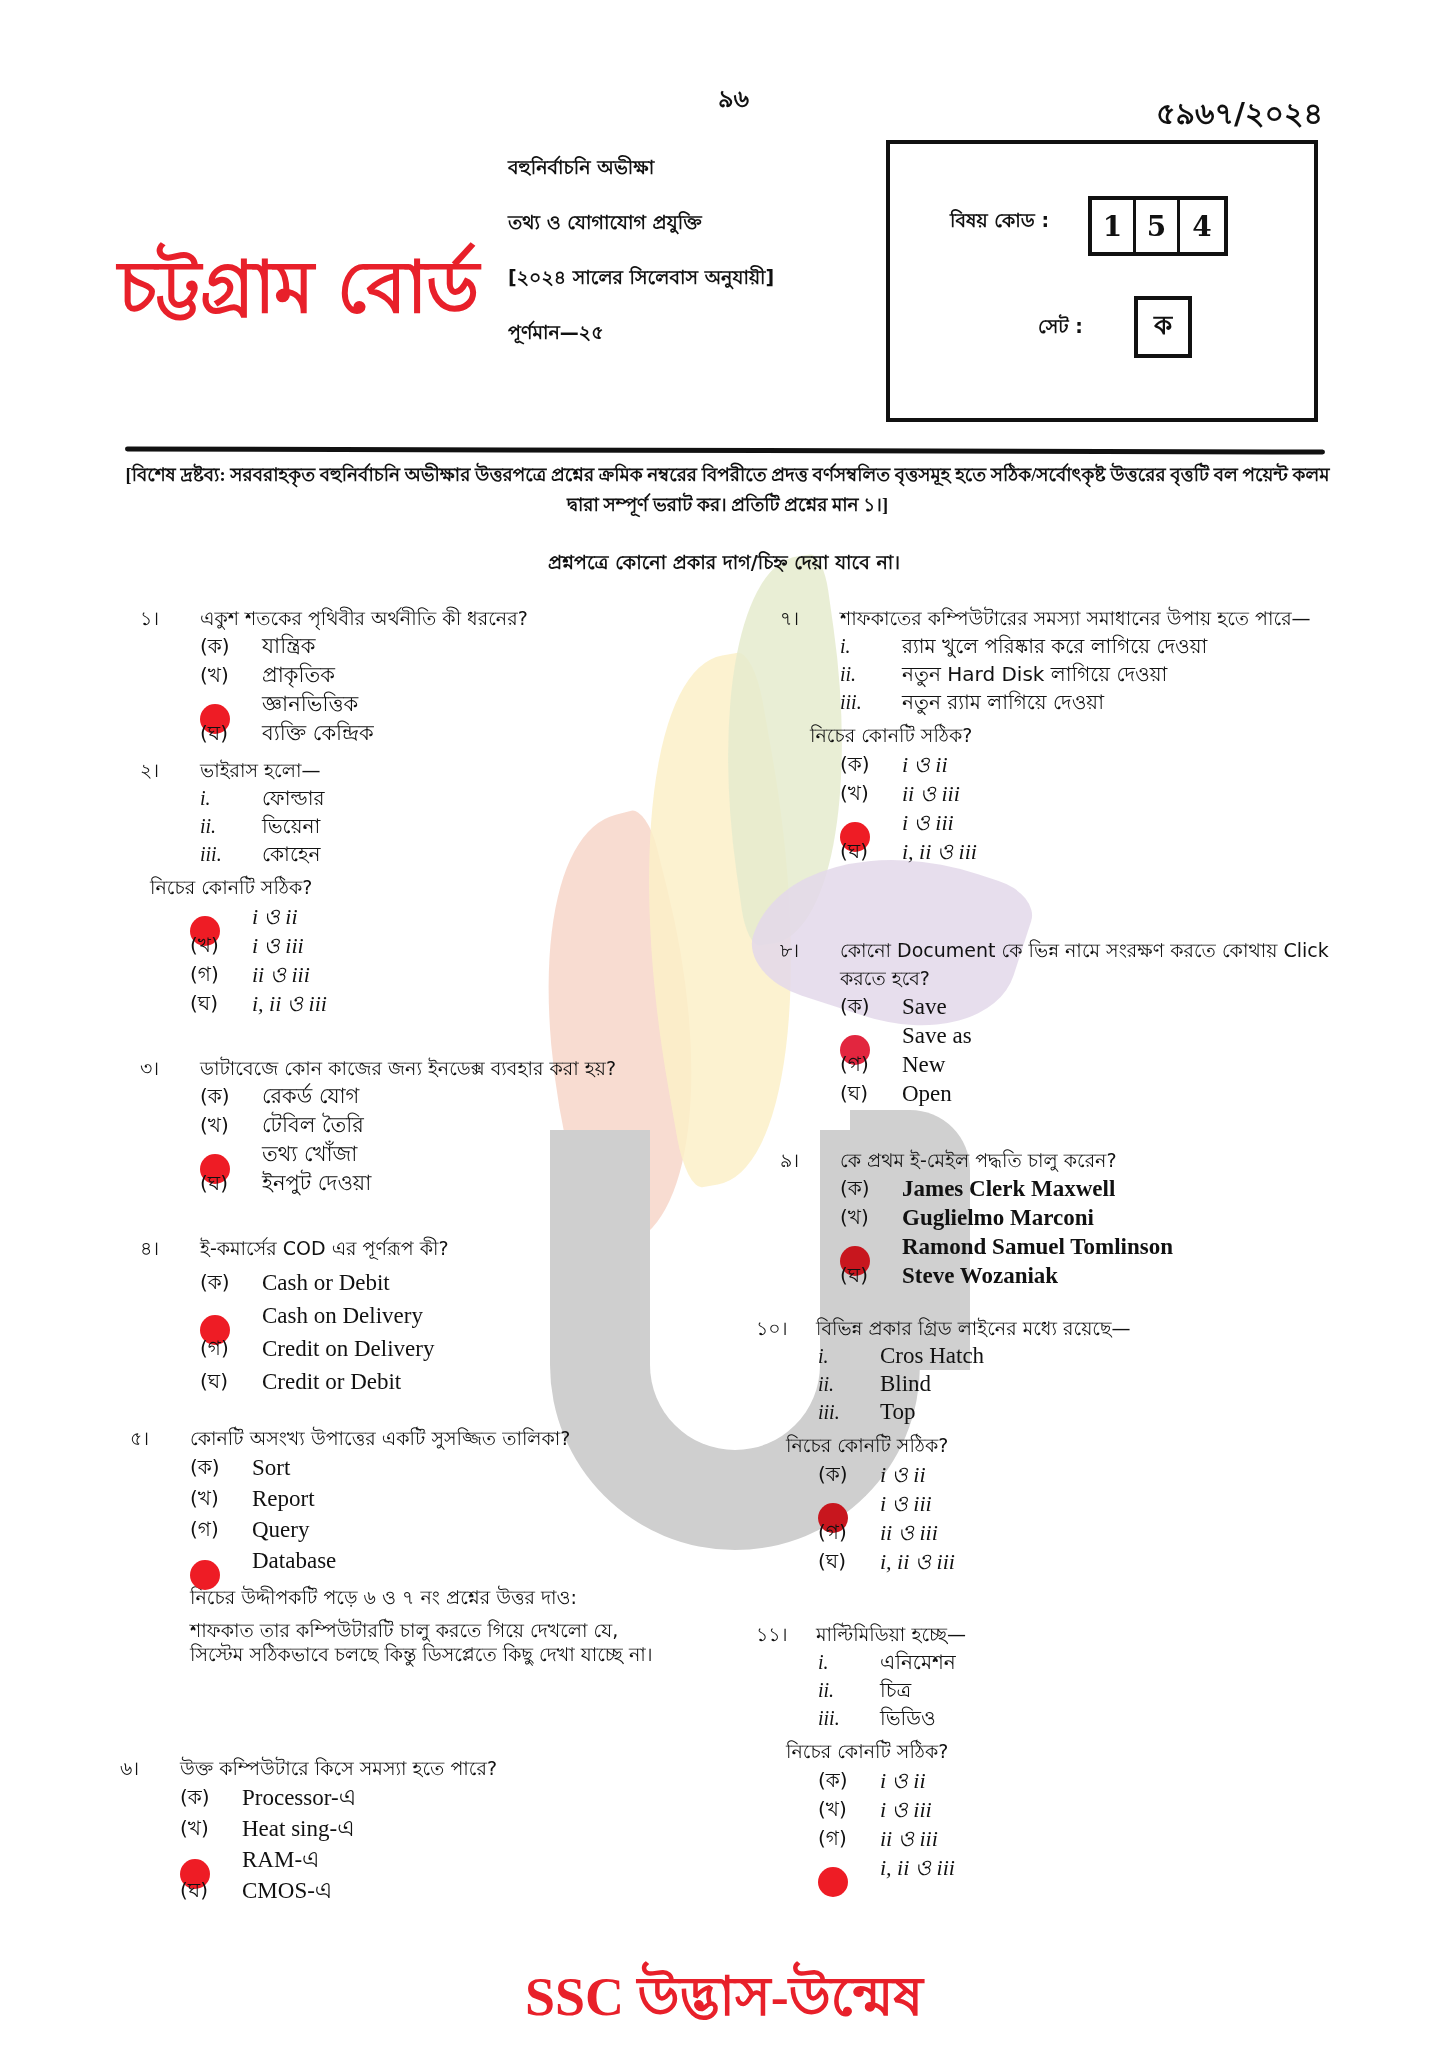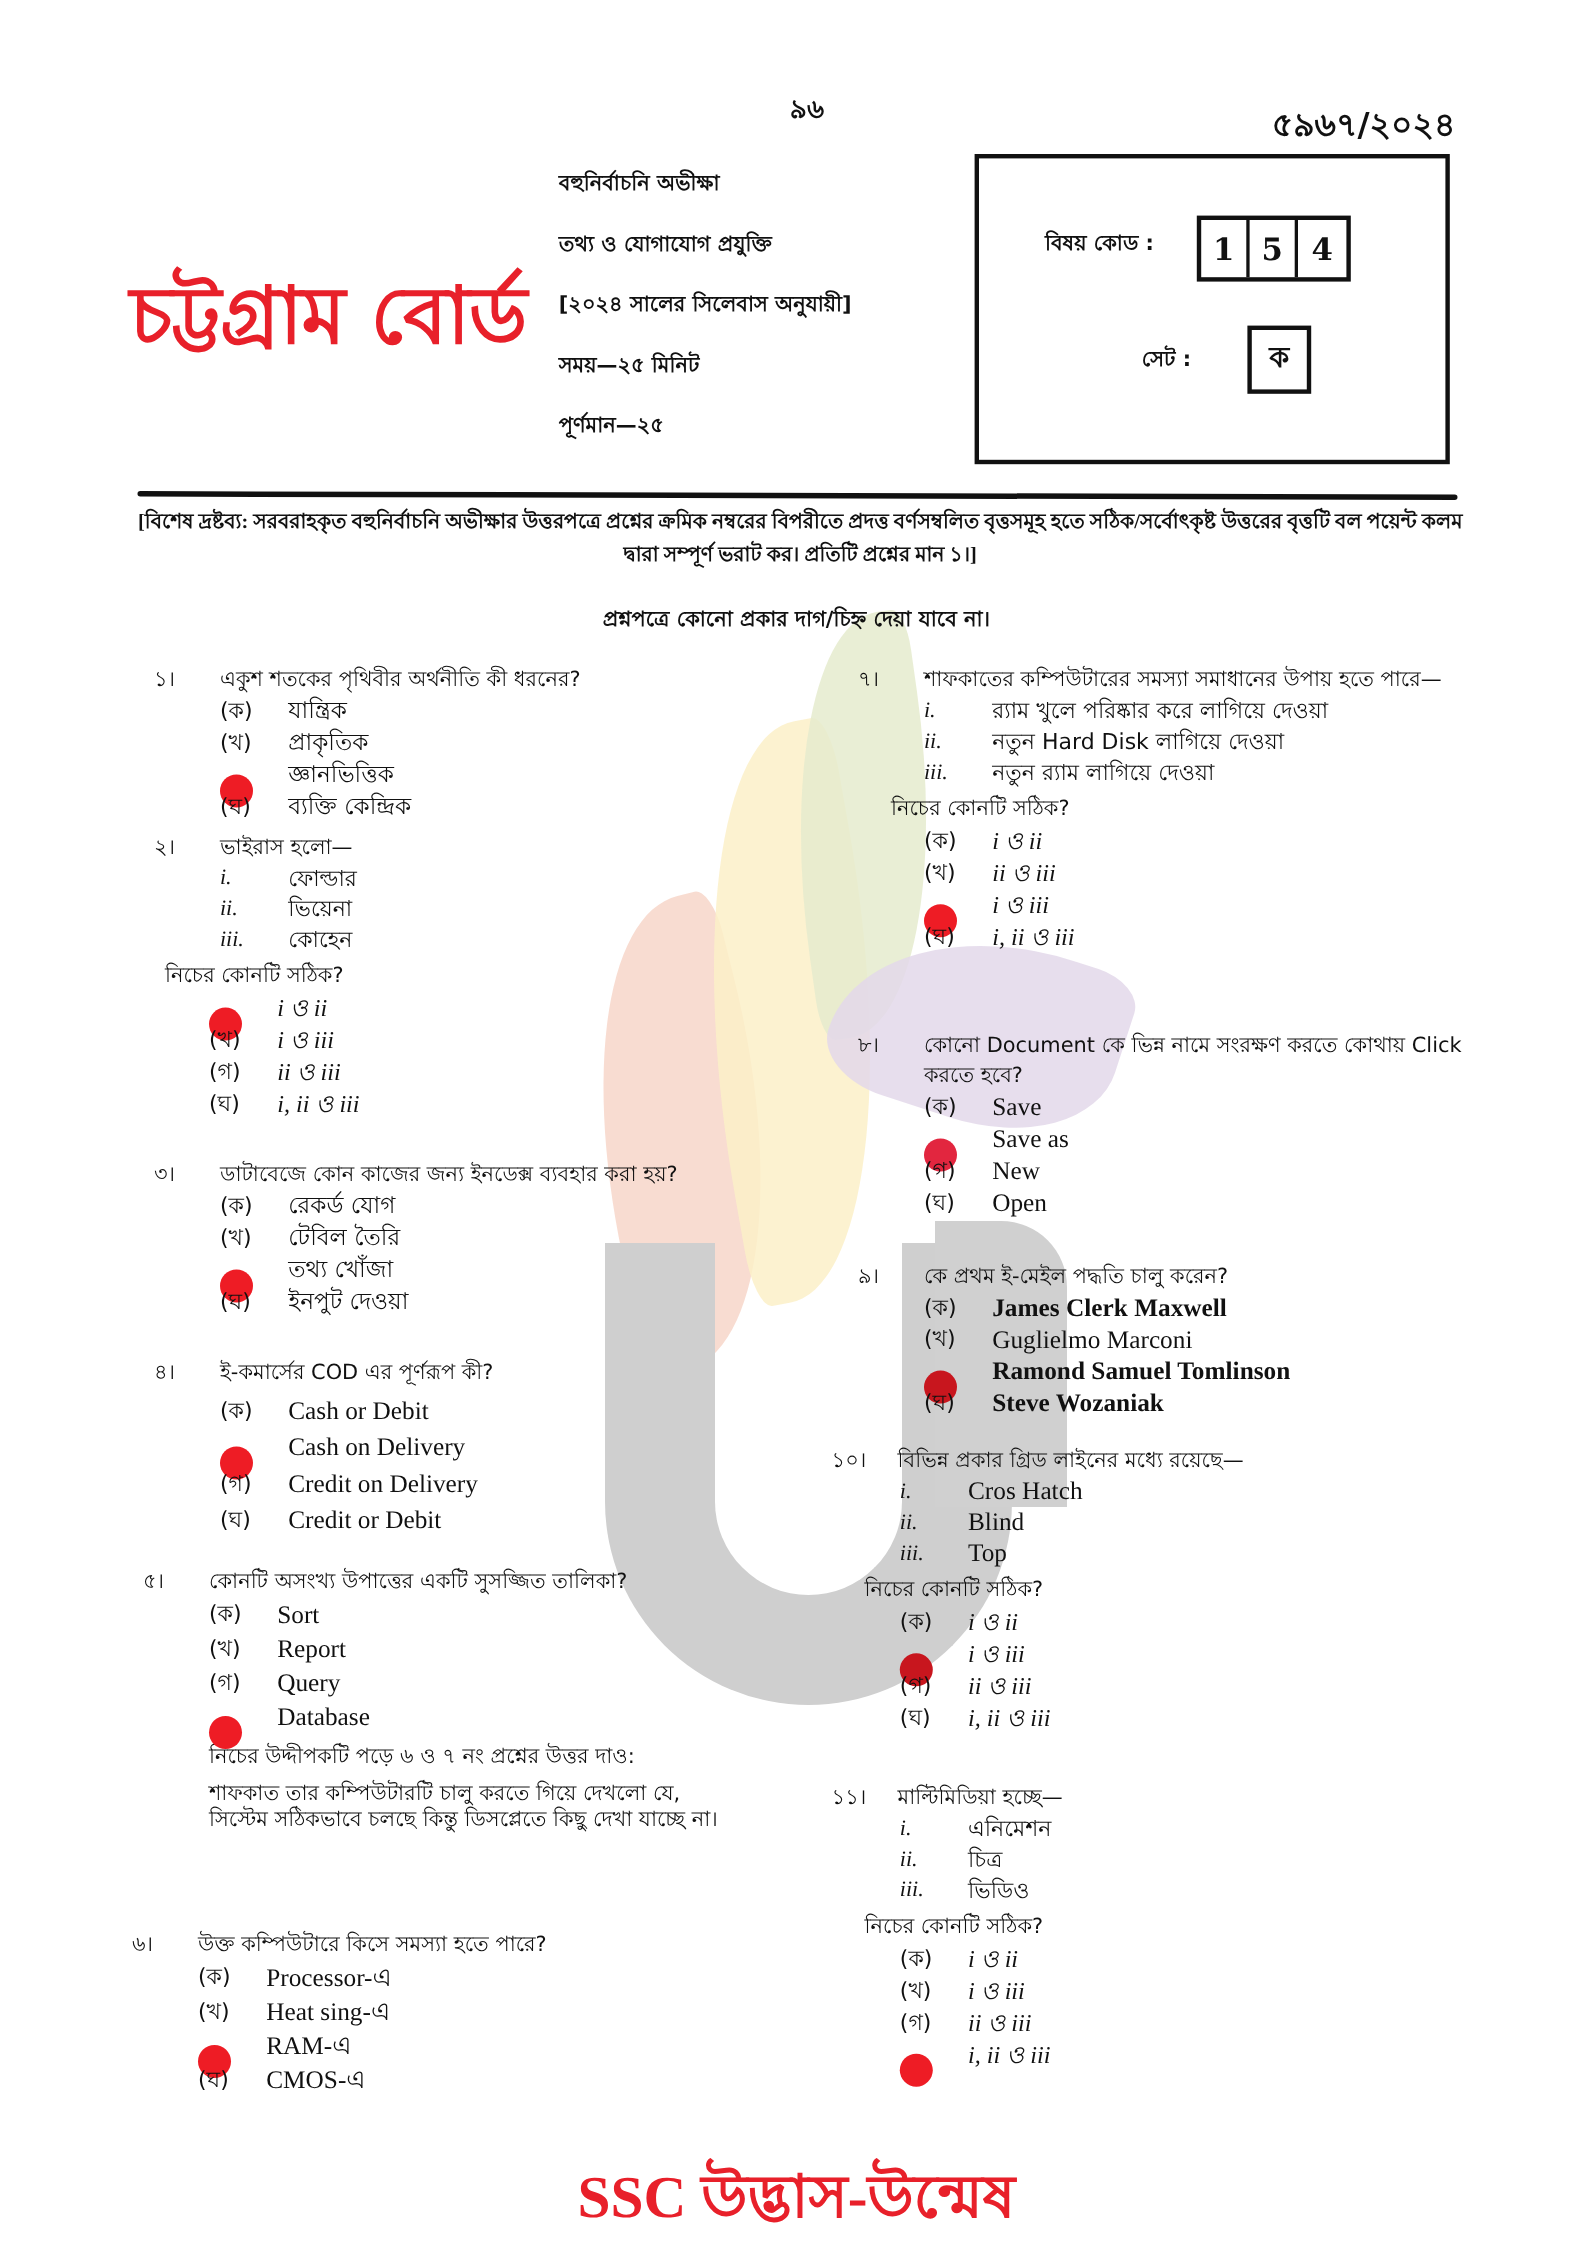--- a/index.html
+++ b/index.html
@@ -71,21 +71,20 @@
 <div class="layer">
 
   <div class="page-num">৯৬</div>
   <div class="code-num">৫৯৬৭/২০২৪</div>
   <div class="board">চট্টগ্রাম বোর্ড</div>
 
   <div class="meta">
     <div>বহুনির্বাচনি অভীক্ষা</div>
     <div>তথ্য ও যোগাযোগ প্রযুক্তি</div>
     <div>[২০২৪ সালের সিলেবাস অনুযায়ী]</div>
-    <div>সময়—২৫ মিনিট</div>
     <div>পূর্ণমান—২৫</div>
   </div>
 
   <div class="infobox">
     <div class="subject-label">বিষয় কোড :</div>
     <div class="digits">
       <div class="digit">1</div>
       <div class="digit">5</div>
       <div class="digit">4</div>
     </div>
@@ -346,21 +345,21 @@
         <span class="q-num">৯।</span>
         <span class="q-text">কে প্রথম ই-মেইল পদ্ধতি চালু করেন?</span>
       </div>
     <div class="opts">
       <div class="opt">
           <span class="opt-key">(ক)</span>
           <span class="opt-val en" style="font-weight:bold;">James Clerk Maxwell</span>
         </div>
       <div class="opt">
           <span class="opt-key">(খ)</span>
-          <span class="opt-val en" style="font-weight:normal;">Guglielmo Marconi</span>
+          <span class="opt-val en" style="font-weight:bold;">Guglielmo Marconi</span>
         </div>
       <div class="opt">
           <span class="opt-key">
             <span class="marker" style="background:#c8161e;"></span>
           </span>
           <span class="opt-val en" style="font-weight:bold;">Ramond Samuel Tomlinson</span>
         </div>
       <div class="opt">
           <span class="opt-key">(ঘ)</span>
           <span class="opt-val en" style="font-weight:bold;">Steve Wozaniak</span>

